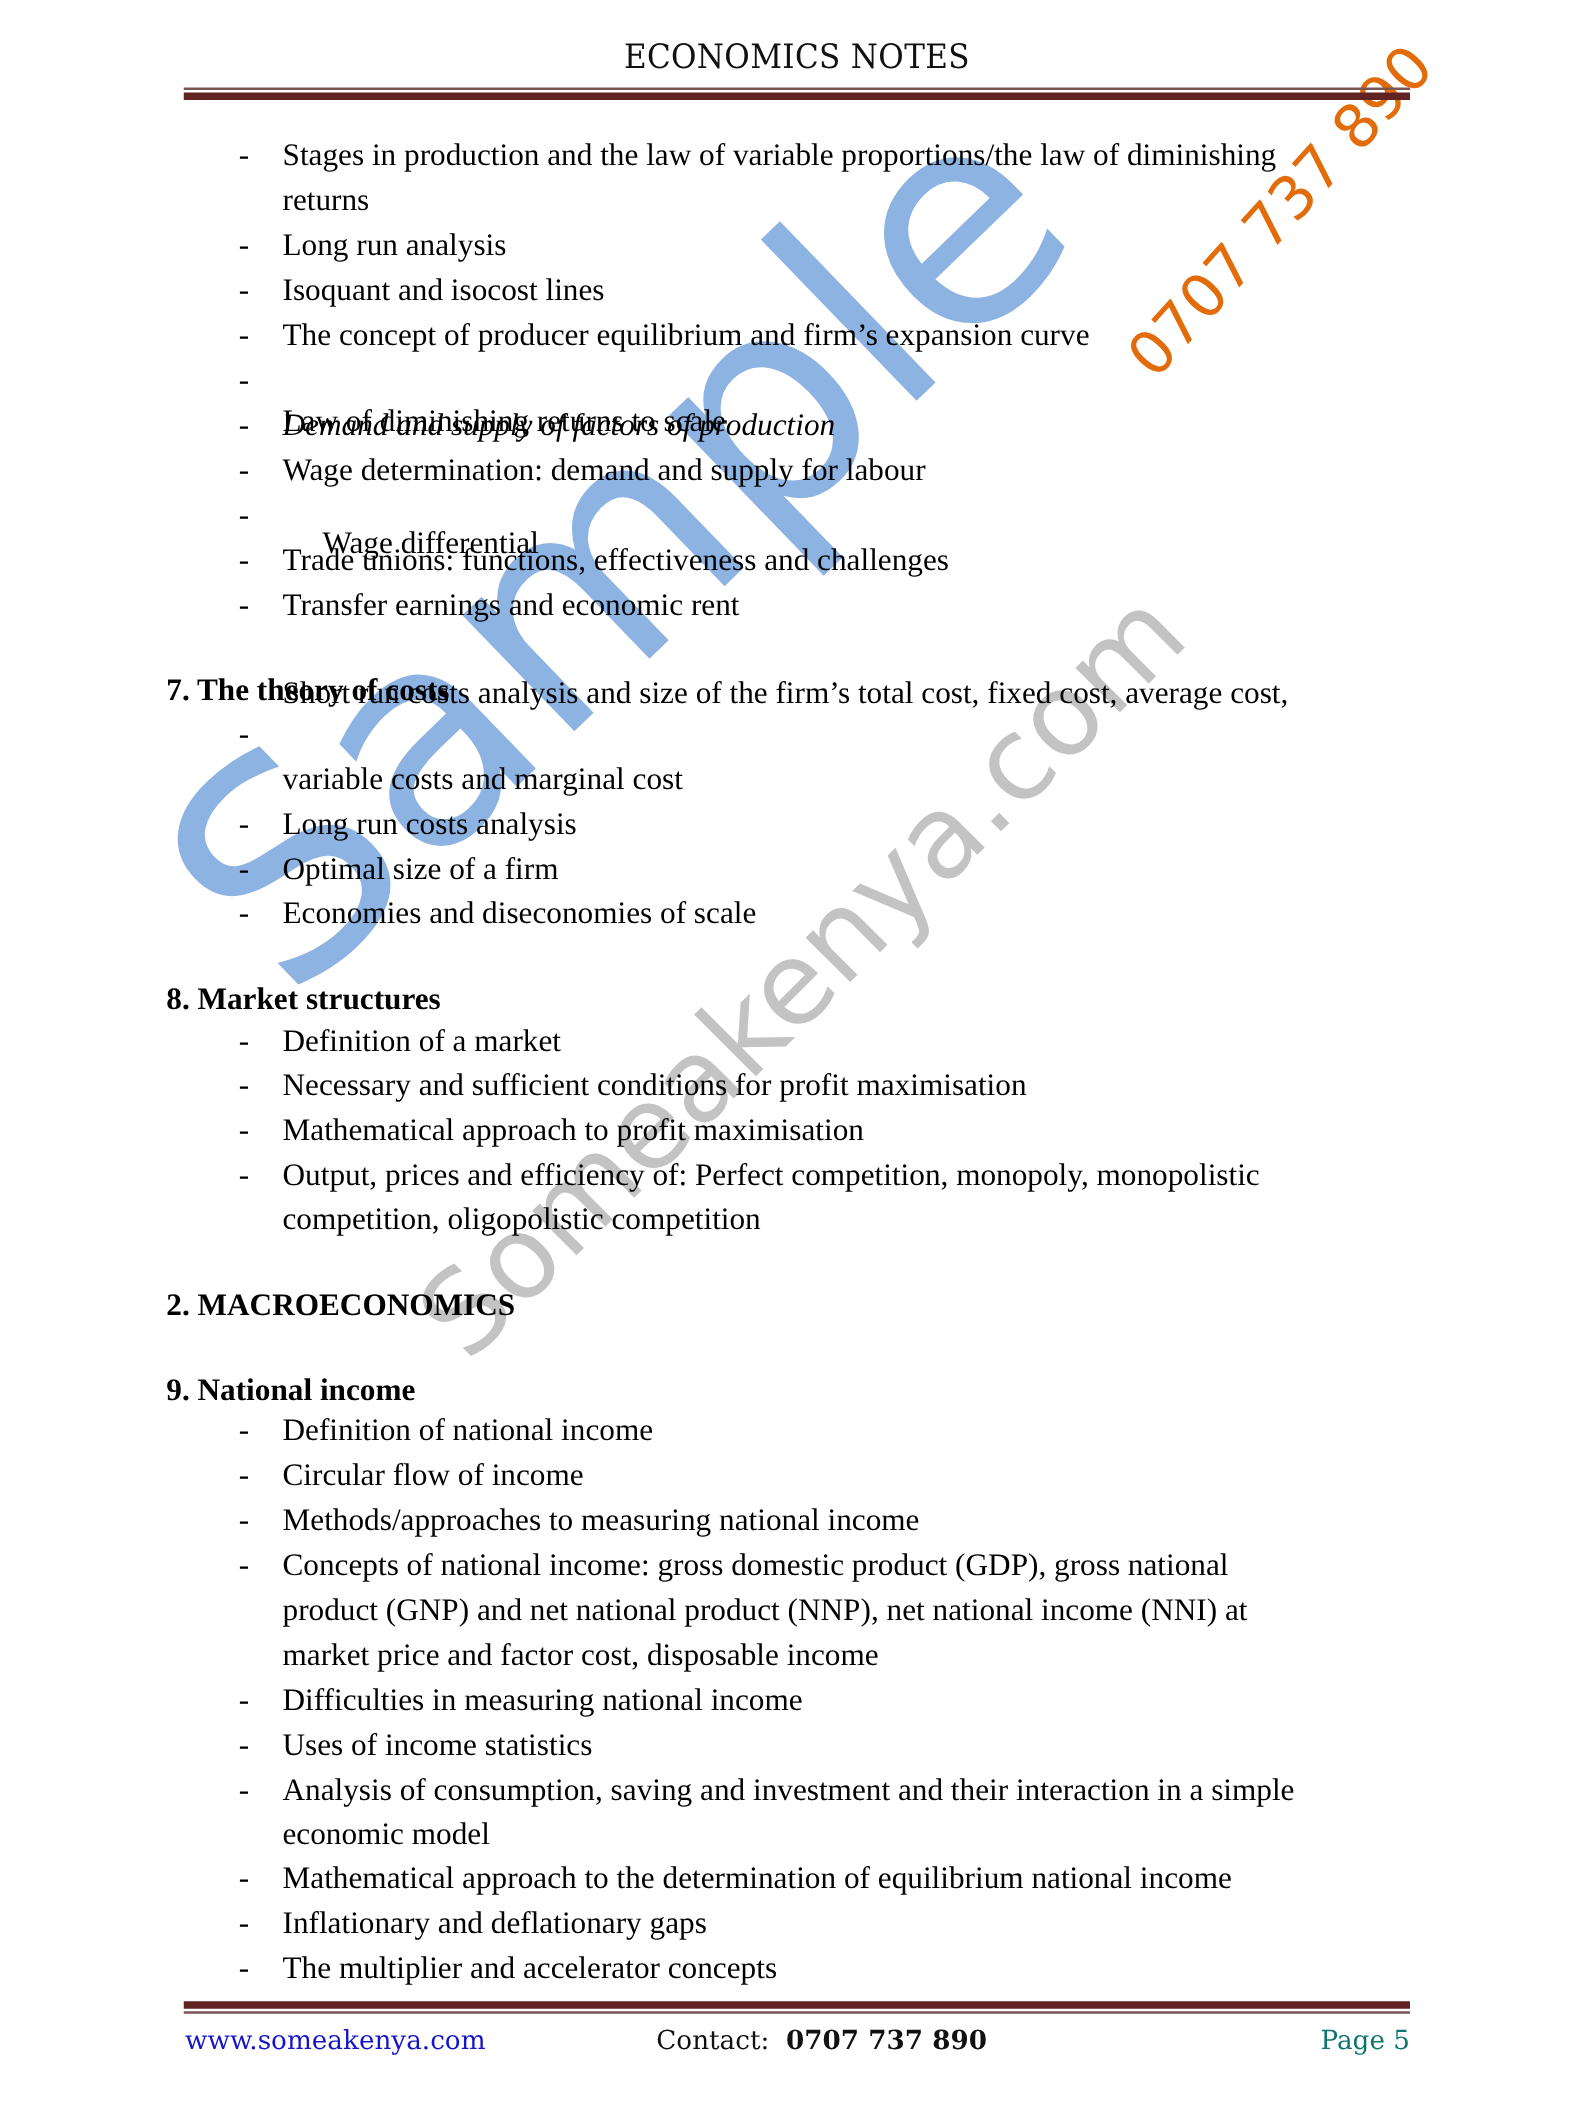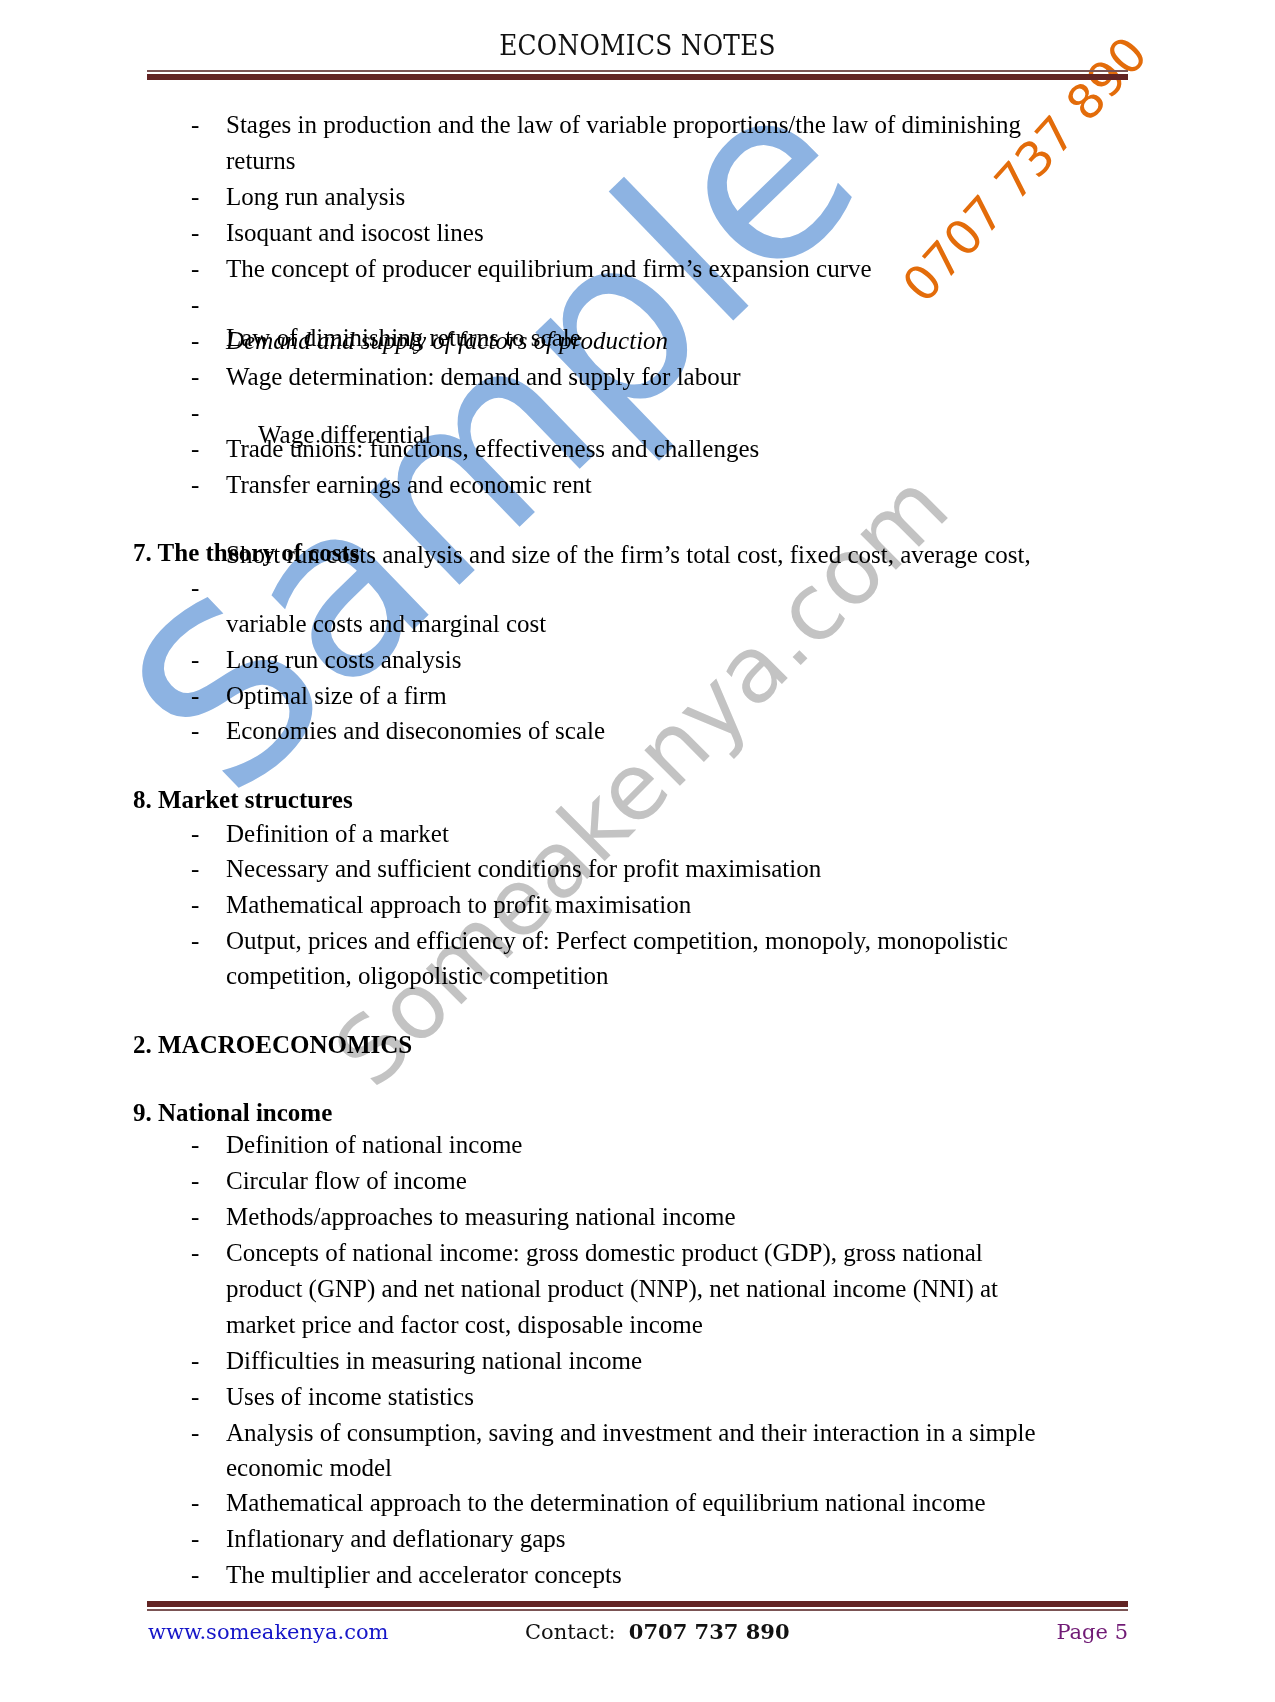--- a/index.html
+++ b/index.html
@@ -22,21 +22,21 @@
     .line { position: absolute; font-size: 25px; line-height: 30px; white-space: nowrap; }
     .dash { position: absolute; left: 191px; font-size: 25px; line-height: 30px; }
     .txt { left: 226px; }
     .heading { left: 133px; font-weight: bold; }
 
     
     .ftr { position: absolute; top: 1618px; font-family: "DejaVu Serif", serif; font-size: 21px; line-height: 28px; z-index: 3; white-space: nowrap; }
     .ftr-url { left: 148px; color: #1515C8; }
     .ftr-contact { left: 525px; color: #111; }
     .ftr-contact b { font-weight: bold; }
-    .ftr-page { right: 147px; color: #701a75; }
+    .ftr-page { right: 147px; color: #0f766e; }
   </style>
 </head>
 <body>
 
 <div class="page">
 
   <div class="wm wm-sample">Sample</div>
   <div class="wm wm-site">Someakenya.com</div>
   <div class="wm wm-phone">0707 737 890</div>
 

